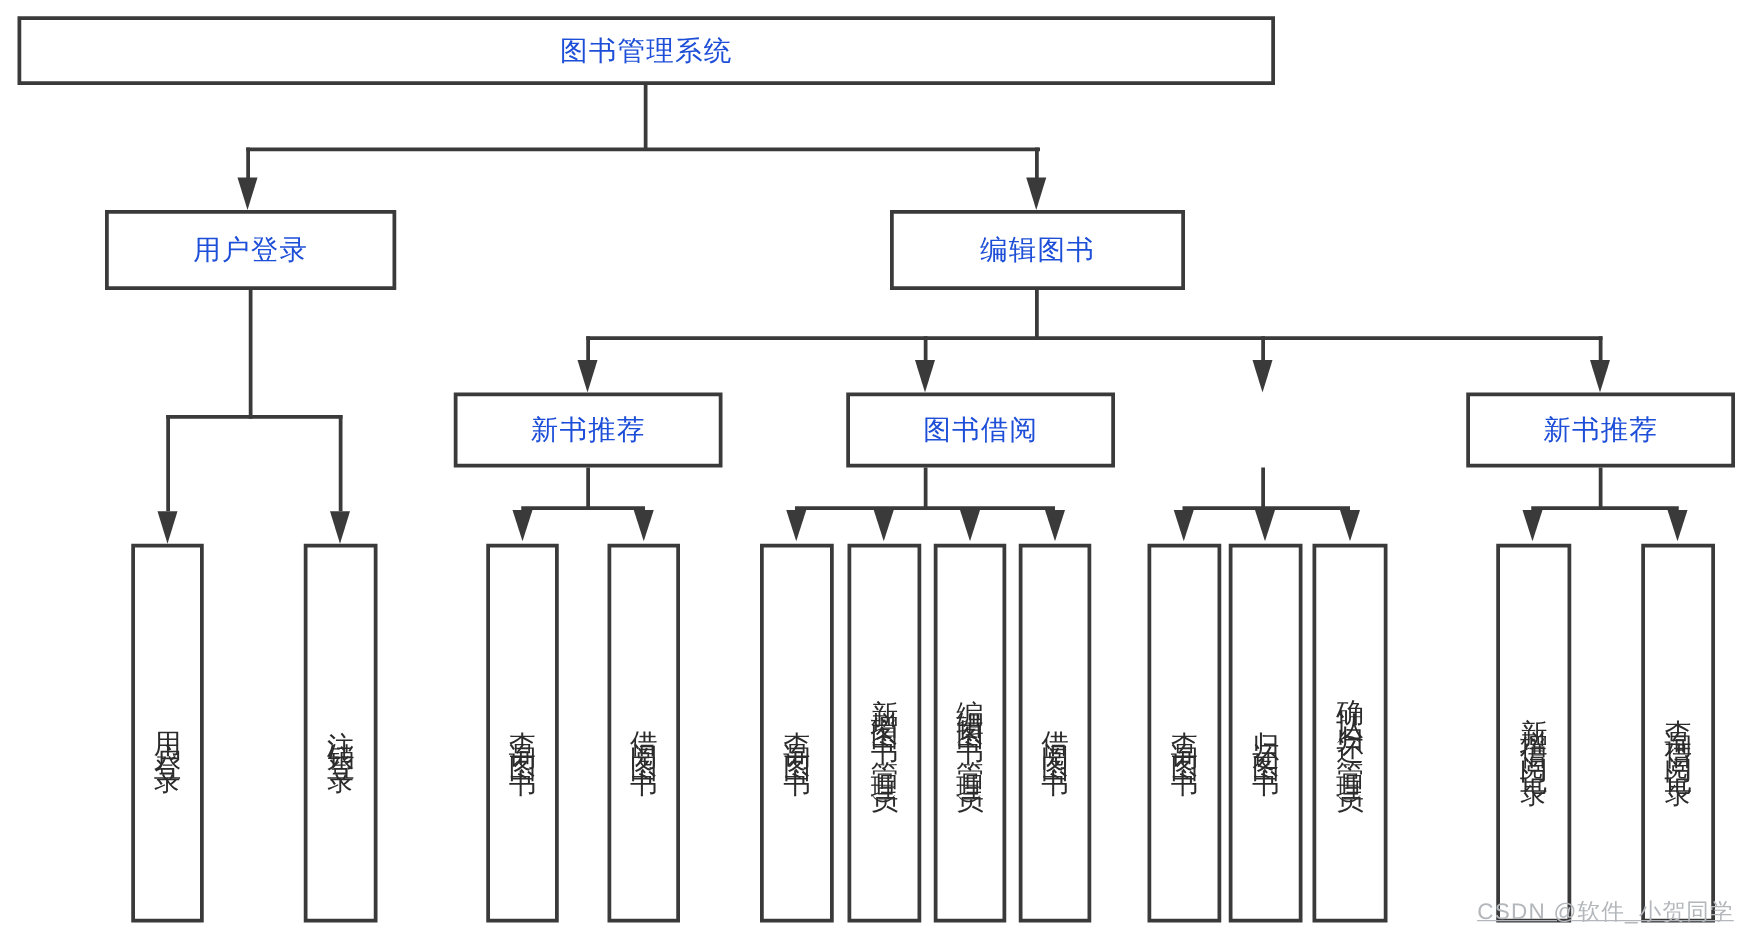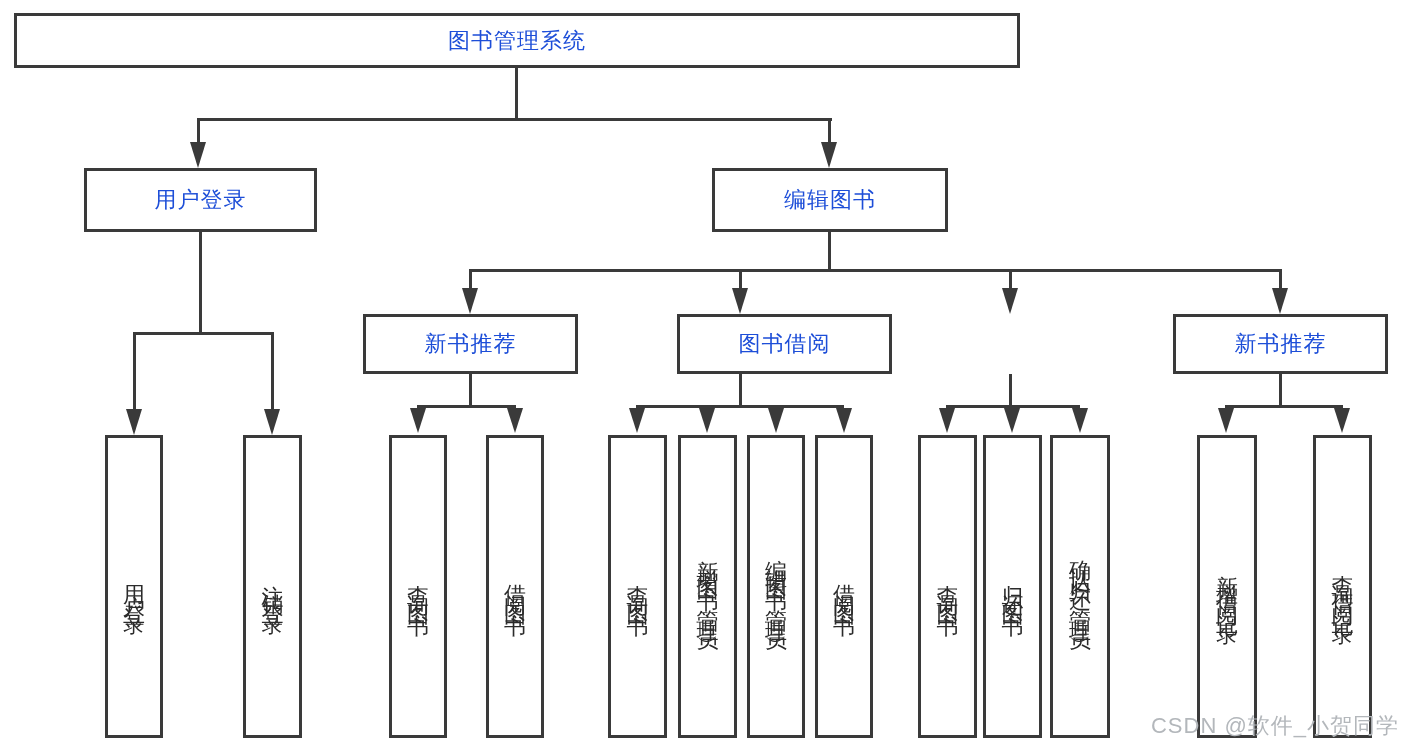--- a/index.html
+++ b/index.html
@@ -54,26 +54,27 @@
     position: absolute;
     width: 0; height: 0;
     border-left: 8px solid transparent;
     border-right: 8px solid transparent;
     border-top: 26px solid #3a3a3a;
   }
   .ah.short { border-top-width: 25px; }
   
   #watermark {
     position: absolute;
-    right: 6px;
+    right: 18px;
     bottom: 6px;
-    font-size: 22px;
+    font-size: 18px;
     color: #b3b7bb;
     letter-spacing: 1px;
     white-space: nowrap;
+    text-decoration: underline;
   }
 </style>
 </head>
 <body>
 
 <div id="canvas">
 
   <div class="box" style="left:14px; top:13px; width:1006px; height:55px;">
     <span>图书管理系统</span>
   </div>

